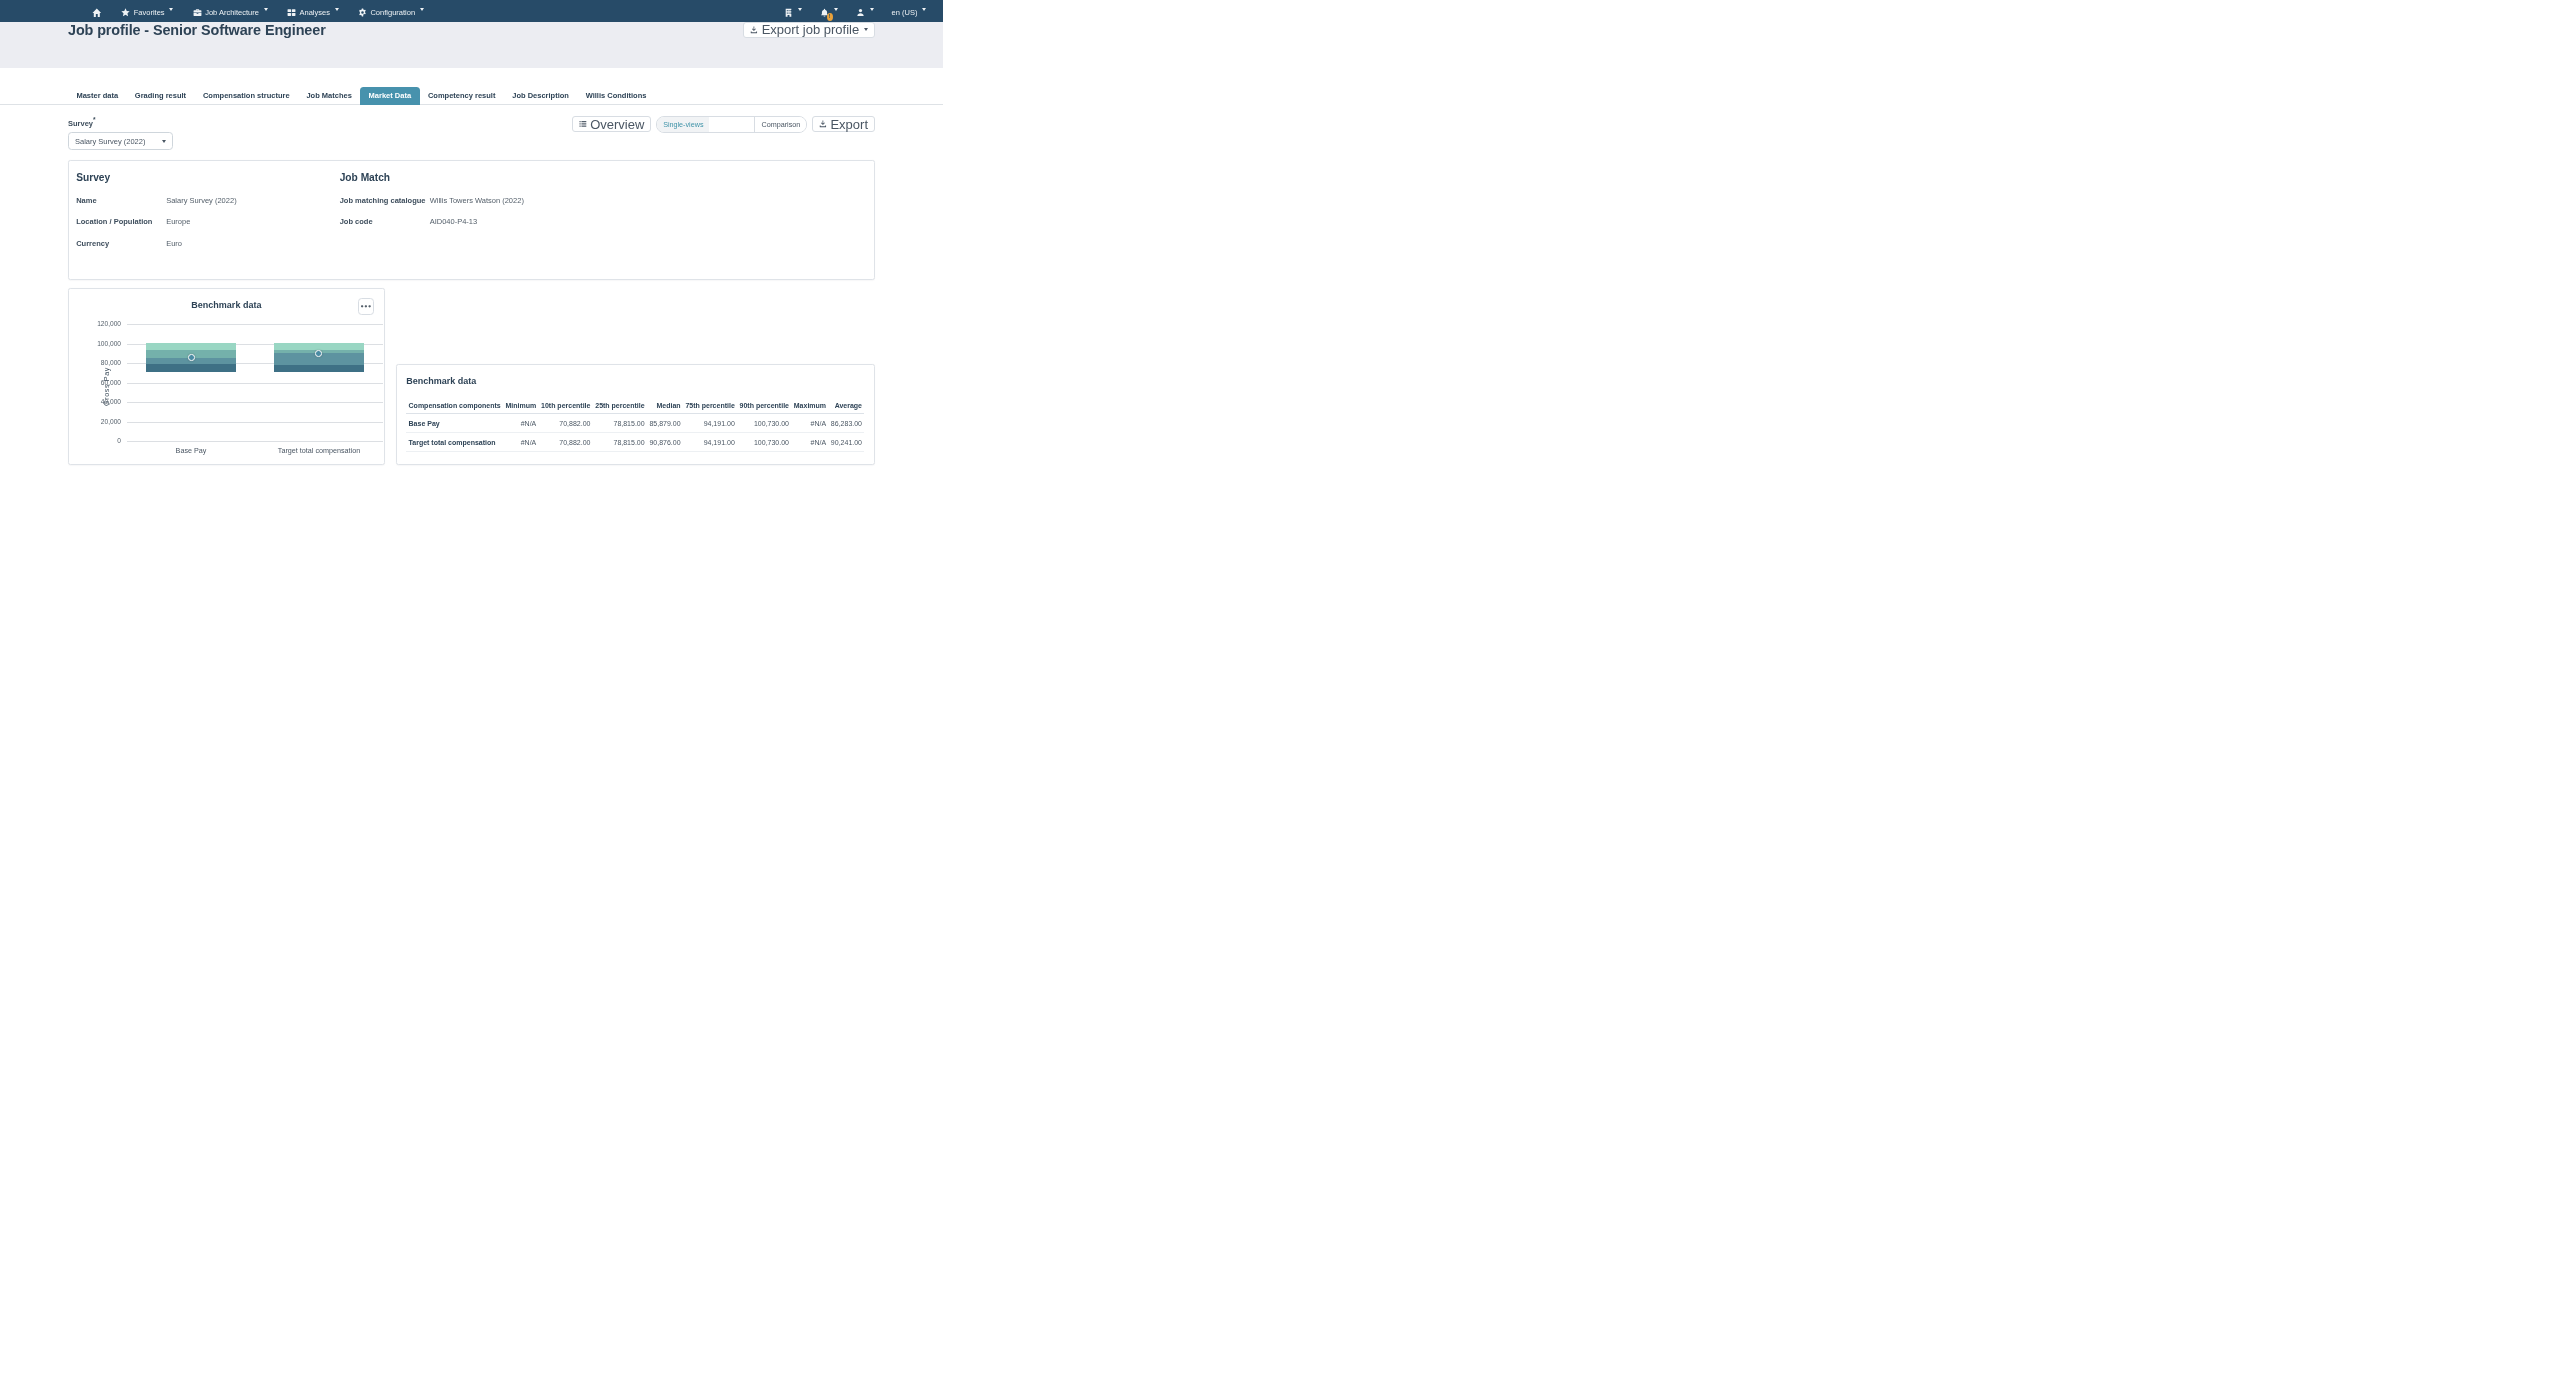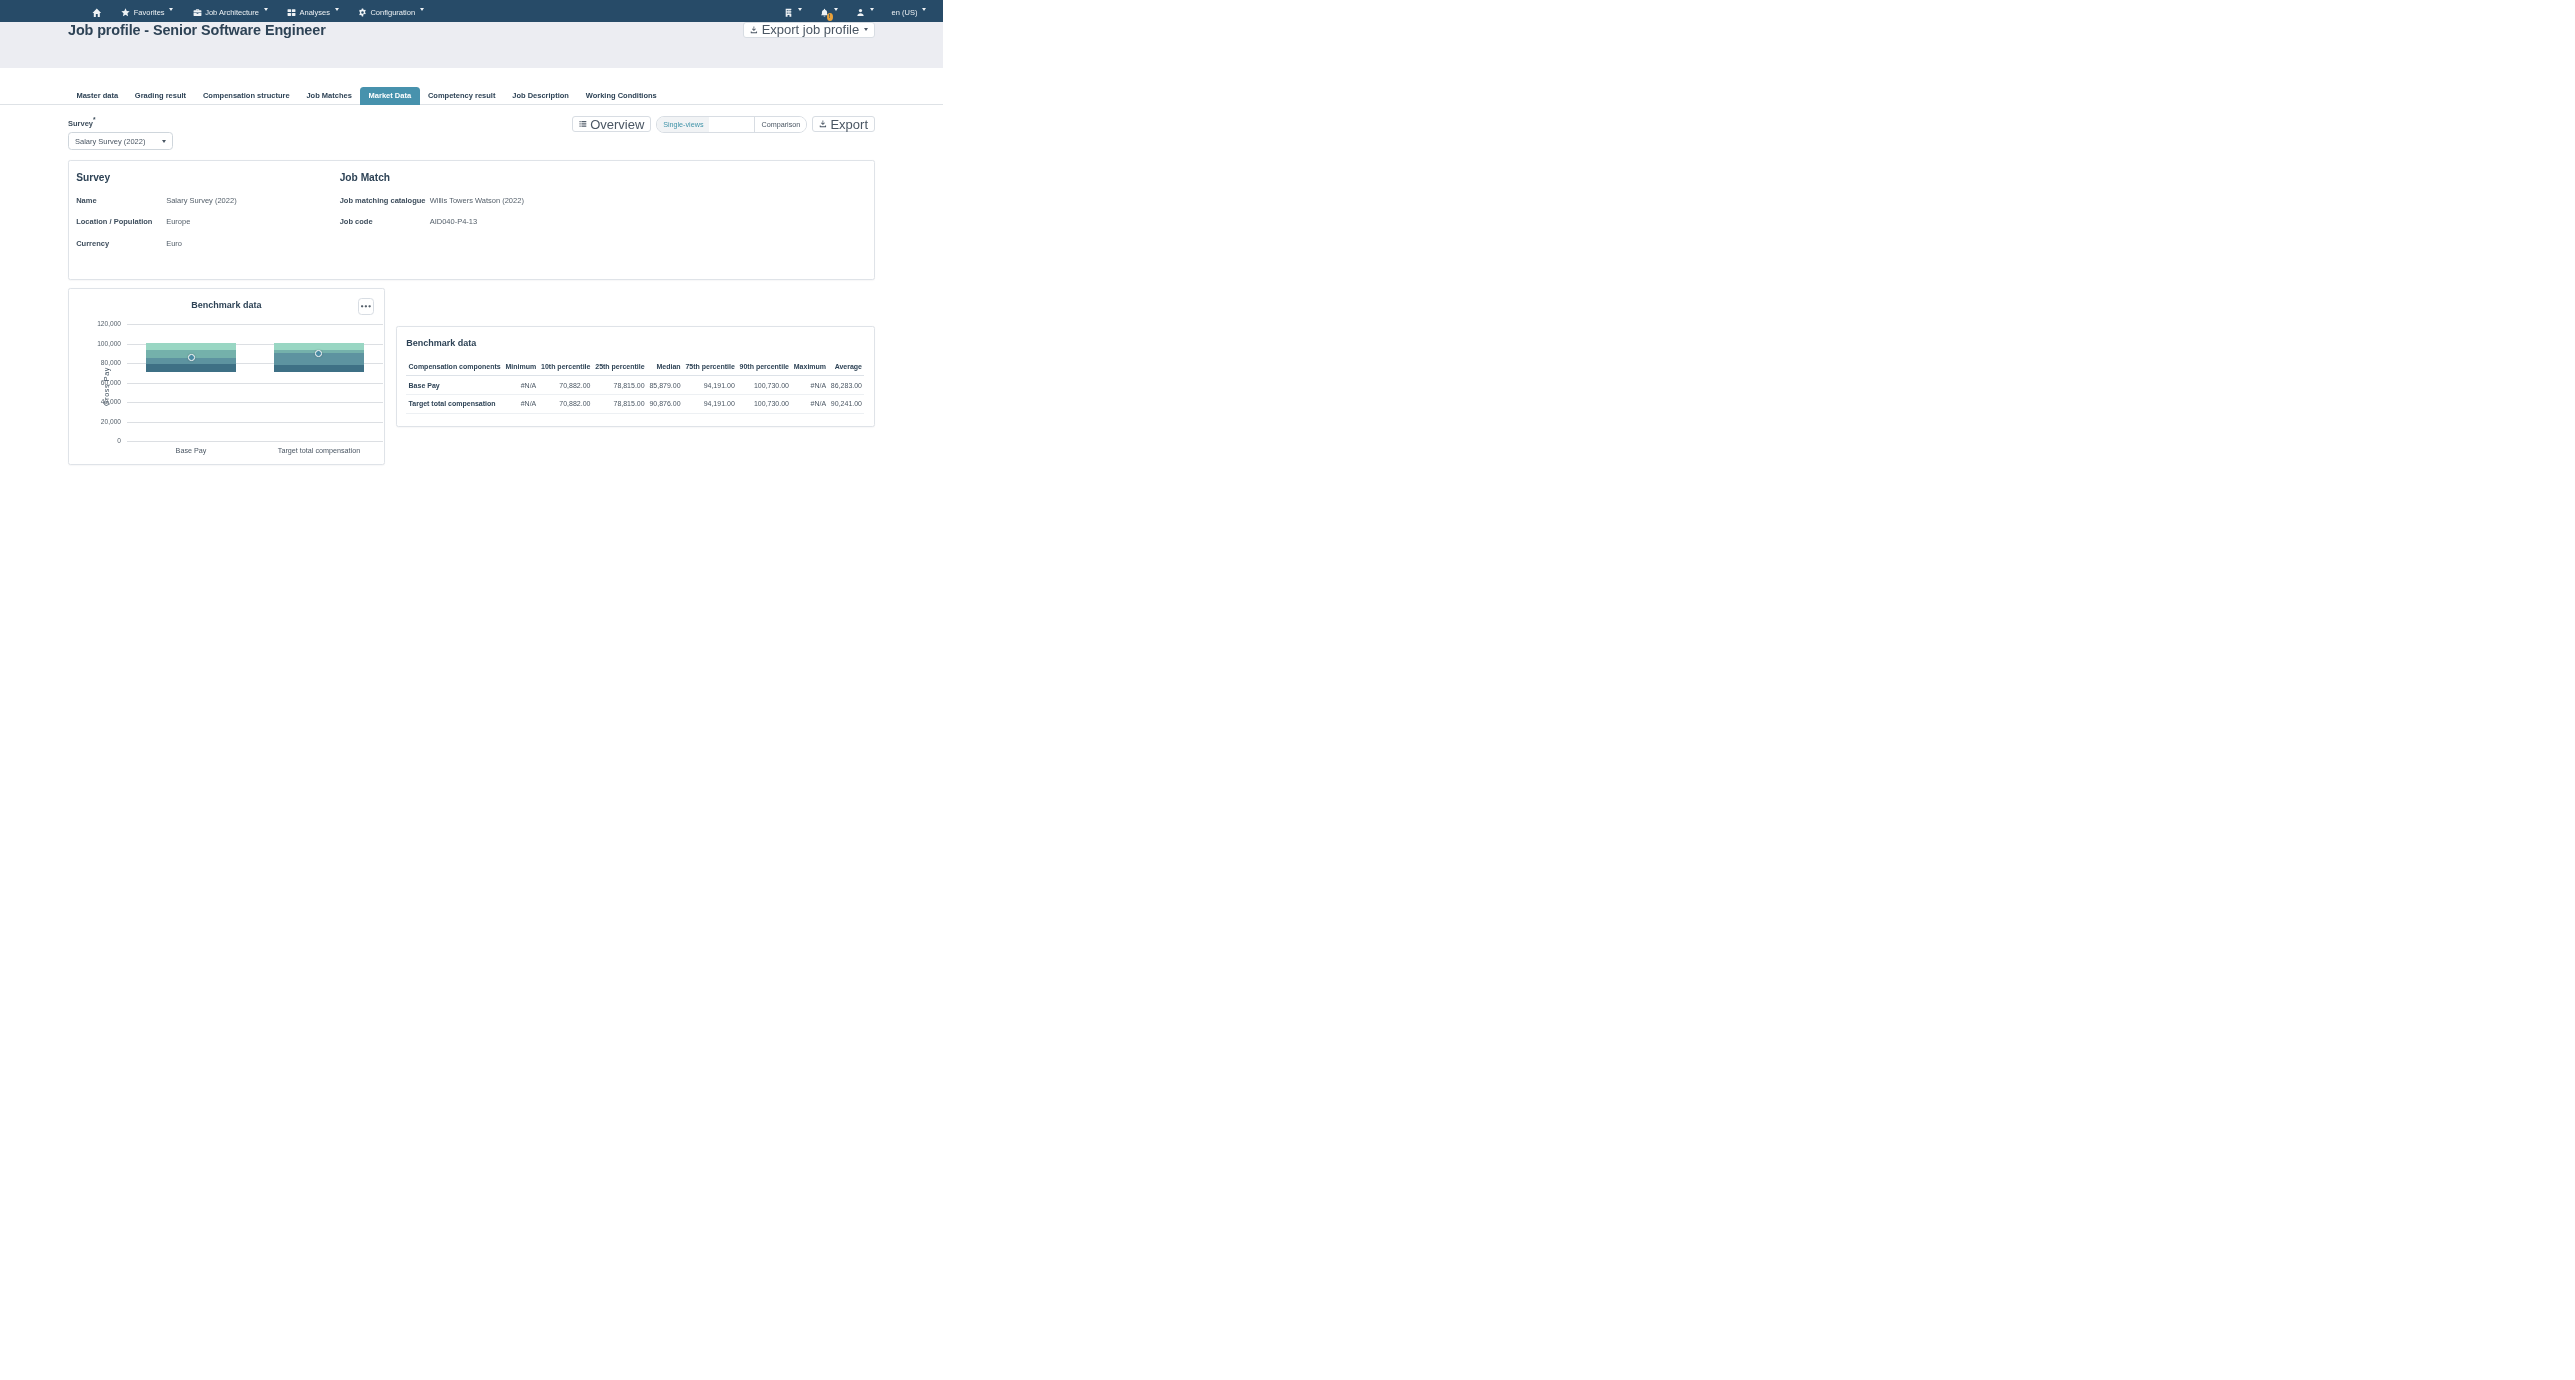--- a/index.html
+++ b/index.html
@@ -88,21 +88,21 @@
     background:#fff; border:0.6px solid #dfe3e8; border-radius:2.4px;
     box-shadow:0 0.6px 1.2px rgba(40,60,80,0.04);
   }
   .info-card { margin:9.6px 68px 0; padding:10.8px 7.2px 18px; display:flex; }
   .info-col { width:33.33%; padding-right:18px; }
   .info-heading { font-size:10.2px; font-weight:bold; color:#2e4356; margin-bottom:13.2px; }
   .info-row { display:flex; margin-bottom:12.6px; font-size:7.5px; }
   .info-row .lbl { width:90px; font-weight:bold; color:#3d4d5c; flex-shrink:0; }
   .info-row .val { color:#55606b; }
 
-  .bottom-row { display:flex; gap:10.8px; padding:8.4px 68px 24px; align-items:center; }
+  .bottom-row { display:flex; gap:10.8px; padding:8.4px 68px 24px; align-items:flex-end; }
 
   
   .chart-card { width:330px; height:177px; position:relative; }
   .chart-title {
     text-align:center; font-size:9px; font-weight:bold; color:#2e4356; padding-top:10.8px;
   }
   .menu-btn {
     position:absolute; top:9px; right:9.6px; width:16px; height:17px;
     border:0.6px solid #d8dde3; border-radius:3.6px; background:#fff;
     color:#55606b; font-size:5.4px; letter-spacing:0.6px;
@@ -245,21 +245,21 @@
 </header>
 
 <div class="tabs">
   <div class="tab">Master data</div>
   <div class="tab">Grading result</div>
   <div class="tab">Compensation structure</div>
   <div class="tab">Job Matches</div>
   <div class="tab active">Market Data</div>
   <div class="tab">Competency result</div>
   <div class="tab">Job Description</div>
-  <div class="tab">Working Conditions</div>
+  <div class="tab">Willis Conditions</div>
 </div>
 
 <div class="filter-row">
   <div class="survey-field">
     <div class="field-label">
       <span>Survey</span><sup>*</sup>
     </div>
     <div class="select">
       <span>Salary Survey (2022)</span>
       <span class="caret"></span>

